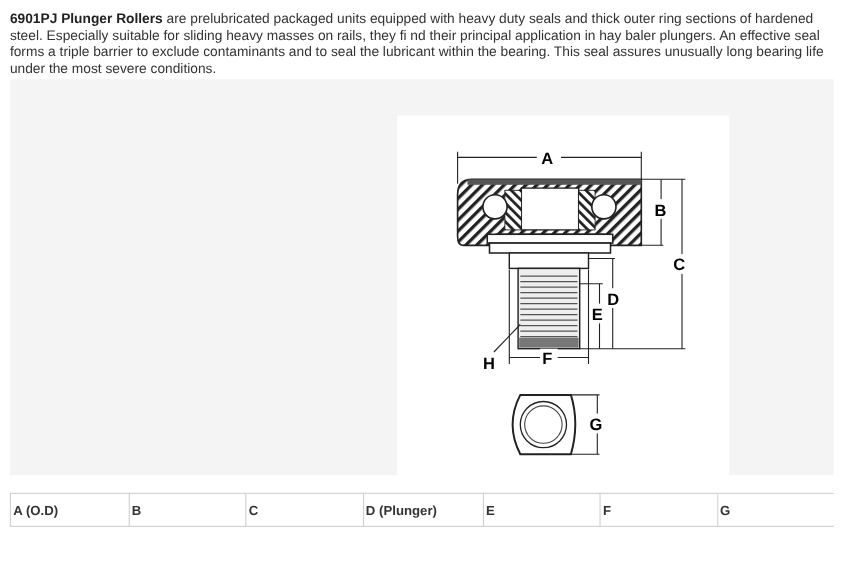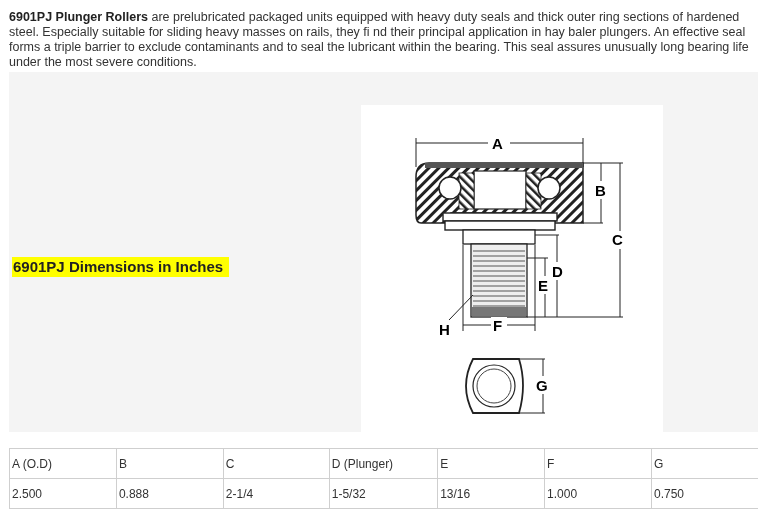--- a/index.html
+++ b/index.html
@@ -9,30 +9,29 @@
            font-size:12.5px; line-height:15px; color:#333; }
   .intro b { color:#222; }
   .panel { position:absolute; left:9px; top:72px; width:749px; height:360px; background:#f4f4f4; }
   .dim-heading { position:absolute; left:3px; top:185px; background:#ffff00;
                  font-weight:bold; font-size:15px; color:#222; padding:1px 6px 1px 1px; line-height:18px; }
   .diagram-box { position:absolute; left:352px; top:33px; width:302px; height:327px; background:#ffffff; }
   .diagram-box svg { position:absolute; left:0; top:0; }
   table.dims { position:absolute; left:9px; top:448px; width:749px; border-collapse:collapse;
                font-size:12px; color:#333; }
   table.dims td { border:1px solid #cfcfcf; height:29px; padding:0 0 0 2px; vertical-align:middle; width:110px; }
-  table.dims tr:first-child td { border-top:1px solid #cfcfcf; }
+  table.dims tr:first-child td { border-top:1px solid #cfcfcf;font-weight:bold; }
   table.dims td:last-child { border-right:none; }
 </style>
 </head>
 <body>
 
 <div class="intro"><b>6901PJ Plunger Rollers</b><span> are prelubricated packaged units equipped with heavy duty seals and thick outer ring sections of hardened steel. Especially suitable for sliding heavy masses on rails, they fi nd their principal application in hay baler plungers. An effective seal forms a triple barrier to exclude contaminants and to seal the lubricant within the bearing. This seal assures unusually long bearing life under the most severe conditions.</span></div>
 
 <div class="panel">
-  <div class="dim-heading">6901PJ  Dimensions in Inches</div>
 
   <div class="diagram-box">
     <svg width="302" height="327" viewBox="0 0 302 327" xmlns="http://www.w3.org/2000/svg" font-family="Liberation Sans, sans-serif" font-weight="bold" font-size="15">
       <defs>
         <pattern id="hatch" width="7" height="7" patternUnits="userSpaceOnUse" patternTransform="rotate(45)">
           <rect width="7" height="7" fill="#fff"></rect>
           <rect width="3" height="7" fill="#222"></rect>
         </pattern>
         <pattern id="hatch2" width="6" height="6" patternUnits="userSpaceOnUse" patternTransform="rotate(-45)">
           <rect width="6" height="6" fill="#fff"></rect>
@@ -124,23 +123,14 @@
   <tbody>
       <tr>
     <td>A (O.D)</td>
     <td>B</td>
     <td>C</td>
     <td>D (Plunger)</td>
     <td>E</td>
     <td>F</td>
     <td>G</td>
   </tr>
-  <tr>
-    <td>2.500</td>
-    <td>0.888</td>
-    <td>2-1/4</td>
-    <td>1-5/32</td>
-    <td>13/16</td>
-    <td>1.000</td>
-    <td>0.750</td>
-  </tr>
 </tbody>
   </table>
 
 </body></html>

